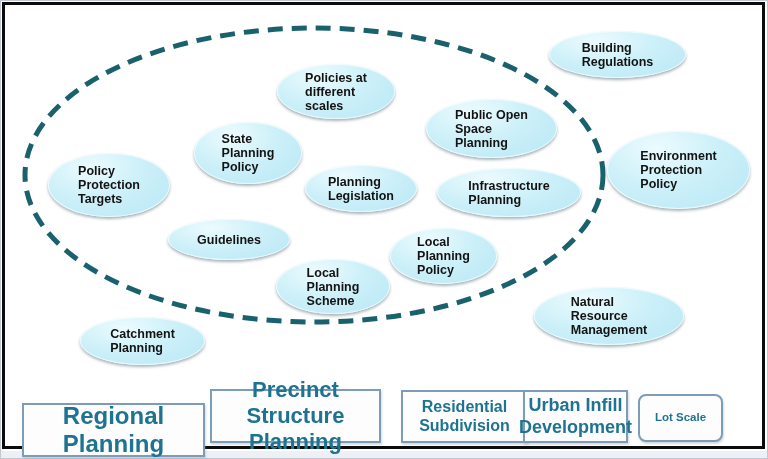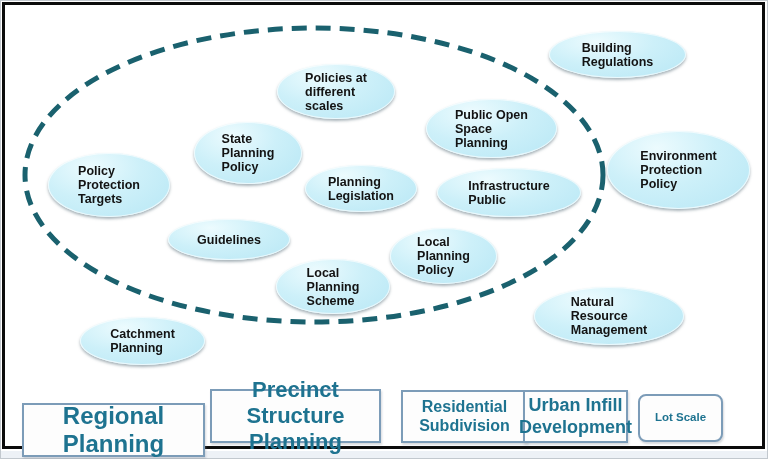--- a/index.html
+++ b/index.html
@@ -56,21 +56,21 @@
 scales</div>
 
   <div class="bubble" style="left:426px;top:99px;width:131px;height:59px;">Public Open
 Space
 Planning</div>
 
   <div class="bubble" style="left:305px;top:165px;width:112px;height:47px;">Planning
 Legislation</div>
 
   <div class="bubble" style="left:437px;top:168px;width:144px;height:49px;">Infrastructure
-Public</div>
+Planning</div>
 
   <div class="bubble" style="left:168px;top:219px;width:122px;height:41px;">Guidelines</div>
 
   <div class="bubble" style="left:276px;top:259px;width:114px;height:55px;">Local
 Planning
 Scheme</div>
 
   <div class="bubble" style="left:390px;top:228px;width:107px;height:56px;">Local
 Planning
 Policy</div>

